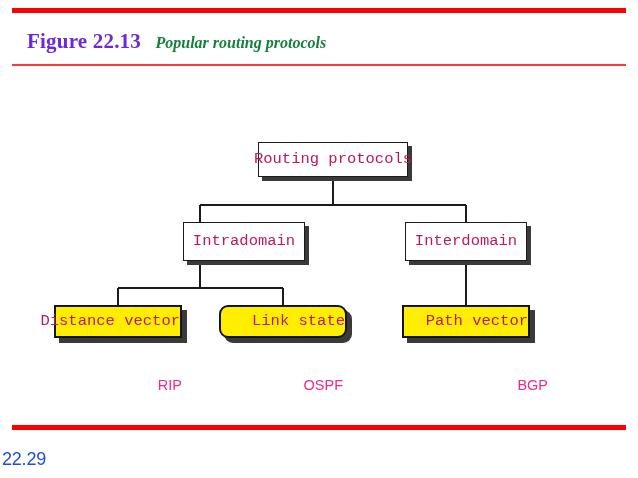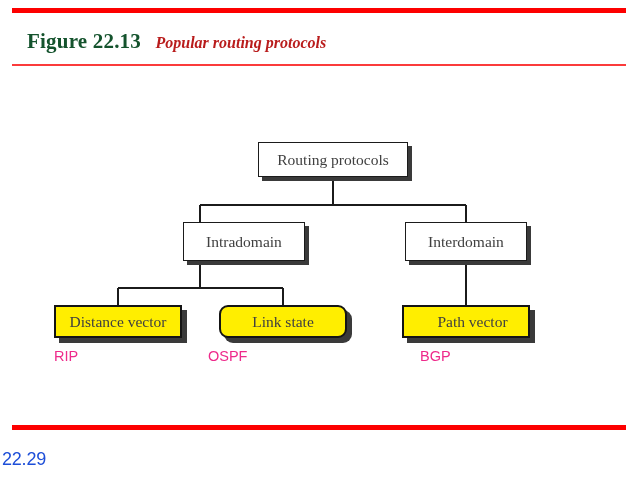--- a/index.html
+++ b/index.html
@@ -46,29 +46,29 @@
   .title-line {
     position: absolute;
     left: 27px;
     top: 29px;
     white-space: nowrap;
   }
   .fig-label {
     font-family: "Liberation Serif", serif;
     font-weight: bold;
     font-size: 21px;
-    color: #14532d;
+    color: #6d28d9;
     letter-spacing: 0.2px;
   }
   .fig-caption {
     font-family: "Liberation Serif", serif;
     font-weight: bold;
     font-style: italic;
     font-size: 16px;
-    color: #b91c1c;
+    color: #15803d;
     margin-left: 10px;
   }
 
   
   .page-number {
     position: absolute;
     left: 2px;
     top: 449px;
     font-family: "Liberation Sans", sans-serif;
     font-size: 18px;
@@ -95,55 +95,57 @@
   
   .node {
     position: absolute;
     box-sizing: border-box;
     display: flex;
     align-items: center;
     justify-content: center;
     z-index: 3;
   }
   .node .node-label {
-    font-family: Liberation Serif, serif;
-    color: #404040;
+    font-family: Liberation Mono, monospace;
+    color: #be185d;
     line-height: 1;
     white-space: nowrap;
   }
 
   
   .node-plain {
     background: #ffffff;
     border: 1.4px solid #1b1b1b;
     box-shadow: 4px 4px 0 0 #3a3a3a;
   }
   .node-plain .node-label {
     font-size: 15.5px;
   }
 
   
   .node-yellow {
     background: #ffee00;
     border: 2.4px solid #141414;
     box-shadow: 5px 5px 0 0 #3a3a3a;
+    justify-content: flex-end;
   }
   .node-yellow .node-label {
     font-size: 15.5px;
   }
 
   
   .proto-caption {
     position: absolute;
-    text-align: left;
+    text-align: right;
     font-family: "Liberation Sans", sans-serif;
     font-size: 14.5px;
     color: #ee2a8b;
     z-index: 3;
     white-space: nowrap;
+    margin-top: 29px;
   }
 </style>
 </head>
 <body>
 
 <div class="rule-top"></div>
 <div class="rule-under-title"></div>
 
 <div class="title-line">
   <span class="fig-label">Figure 22.13</span>
@@ -190,20 +192,20 @@
   <div class="node node-yellow" style="left:219px; top:305px; width:128px; height:33px;border-radius:9px;">
     <span class="node-label">Link state</span>
   </div>
 
   <div class="node node-yellow" style="left:402px; top:305px; width:128px; height:33px;padding-left:13px;">
     <span class="node-label">Path vector</span>
   </div>
 
   <div class="proto-caption" style="left:54px; top:348px; width:128px;">RIP</div>
 
-  <div class="proto-caption" style="left:208px; top:348px; width:128px;">OSPF</div>
+  <div class="proto-caption" style="left:215px; top:348px; width:128px;">OSPF</div>
 
   <div class="proto-caption" style="left:420px; top:348px; width:128px;">BGP</div>
 
 </div>
 
 <div class="rule-bottom"></div>
 <div class="page-number">22.29</div>
 
 </body></html>

